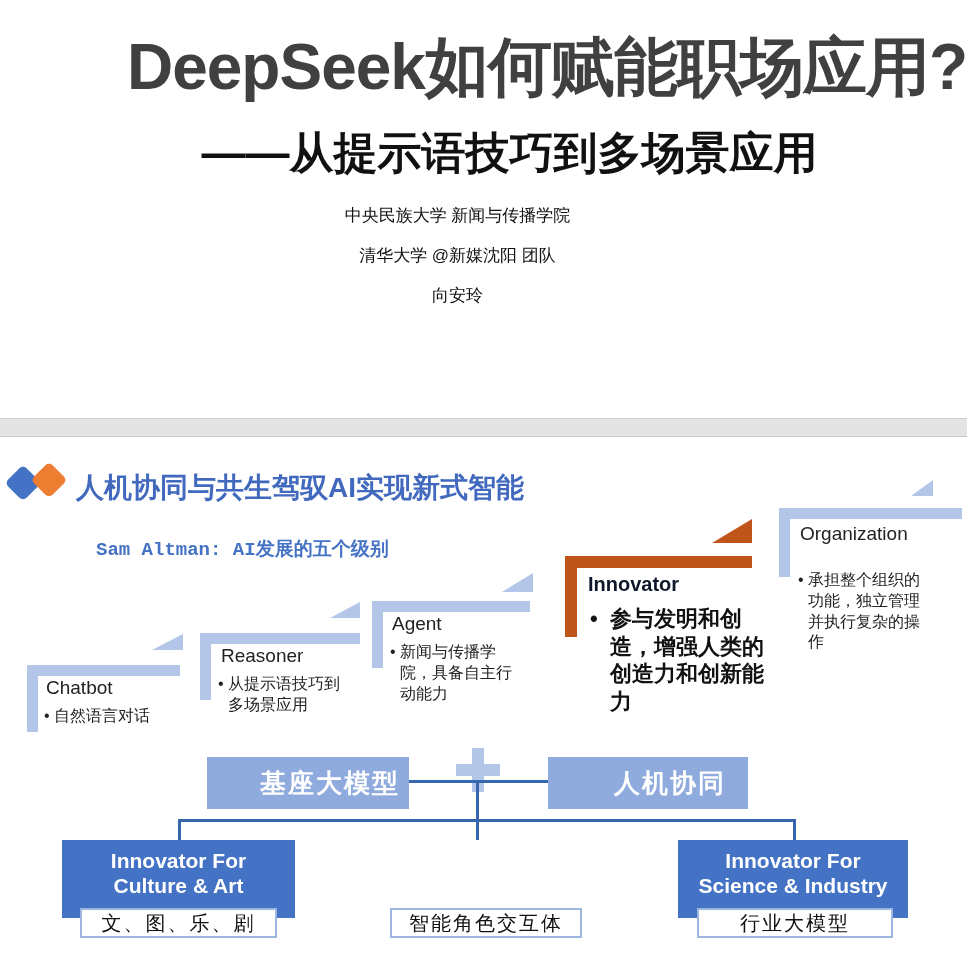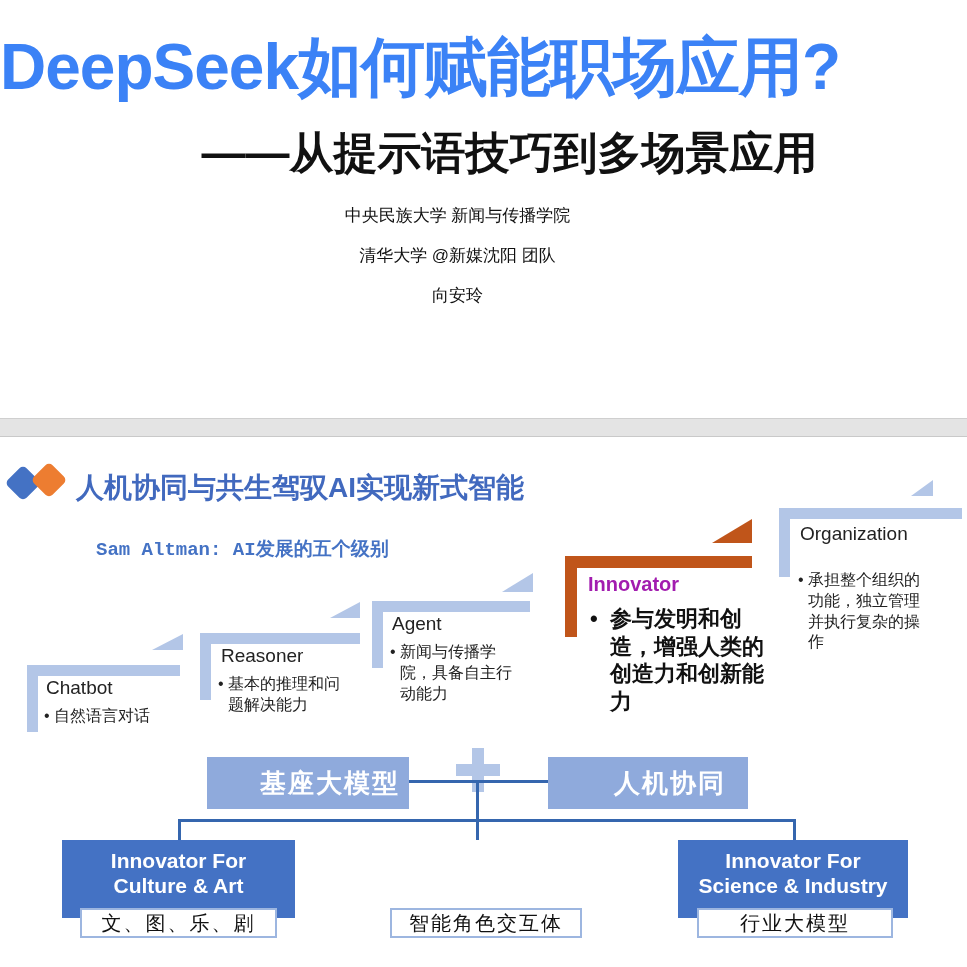--- a/index.html
+++ b/index.html
@@ -13,22 +13,22 @@
     --label-border:#9DB6E0;
     --ink:#1a1a1a;
   }
   *{margin:0;padding:0;box-sizing:border-box;}
   html,body{width:967px;height:967px;background:#fff;overflow:hidden;
     font-family:"Liberation Sans","DejaVu Sans",sans-serif;color:var(--ink);}
   .page{position:relative;width:967px;height:967px;background:#fff;}
 
   
   .slide1{position:absolute;left:0;top:0;width:967px;height:418px;background:#fff;}
-  .deck-title{position:absolute;left:0;top:24px;width:967px;text-align:left;
-    font-size:64px;font-weight:900;letter-spacing:-1px;color:#3b82f6;white-space:nowrap;}
+  .deck-title{position:absolute;left:0;top:24px;width:967px;text-align:right;
+    font-size:64px;font-weight:900;letter-spacing:-1px;color:#404040;white-space:nowrap;}
   .deck-subtitle{position:absolute;left:0;top:124px;width:967px;text-align:center;
     font-size:44px;font-weight:600;color:#111;white-space:nowrap;transform:translateX(26px);}
   .authors{position:absolute;left:0;top:196px;width:967px;text-align:center;
     transform:translateX(-26px);}
   .author-line{font-size:17px;line-height:40px;color:#111;}
 
   
   .divider{position:absolute;left:0;top:418px;width:967px;height:19px;
     background:var(--divider-gray);border-top:1px solid #cfcfcf;border-bottom:1px solid #c9c9c9;}
 
@@ -70,21 +70,21 @@
   .ag-bar{left:372px;top:164px;width:158px;height:11px;}
   .ag-vbar{left:372px;top:164px;width:11px;height:67px;}
   .ag-tri{left:502px;top:136px;width:31px;height:19px;}
   .ag-title{left:392px;top:176px;}
   .ag-desc{left:390px;top:205px;width:128px;}
 
   
   .in-bar{left:565px;top:119px;width:187px;height:12px;background:var(--orange);}
   .in-vbar{left:565px;top:119px;width:12px;height:81px;background:var(--orange);}
   .in-tri{left:712px;top:82px;width:40px;height:24px;background:var(--orange);}
-  .in-title{left:588px;top:136px;font-size:20px;font-weight:bold;color:#a21caf;}
+  .in-title{left:588px;top:136px;font-size:20px;font-weight:bold;color:#0f172a;}
   .in-desc{left:590px;top:168px;width:178px;font-size:22px;font-weight:bold;
     line-height:1.25;color:#111;padding-left:20px;}
 
   
   .og-bar{left:779px;top:71px;width:183px;height:11px;}
   .og-vbar{left:779px;top:71px;width:11px;height:69px;}
   .og-tri{left:911px;top:43px;width:22px;height:16px;}
   .og-title{left:800px;top:86px;}
   .og-desc{left:798px;top:133px;width:128px;}
 
@@ -148,21 +148,21 @@
     <span class="tri cb-tri"></span>
     <span class="bar cb-bar"></span>
     <span class="vbar cb-vbar"></span>
     <div class="step-title cb-title">Chatbot</div>
     <div class="step-desc cb-desc">自然语言对话</div>
 
     <span class="tri rs-tri"></span>
     <span class="bar rs-bar"></span>
     <span class="vbar rs-vbar"></span>
     <div class="step-title rs-title">Reasoner</div>
-    <div class="step-desc rs-desc">基本的推理和问题解决能力</div>
+    <div class="step-desc rs-desc">从提示语技巧到多场景应用</div>
 
     <span class="tri ag-tri"></span>
     <span class="bar ag-bar"></span>
     <span class="vbar ag-vbar"></span>
     <div class="step-title ag-title">Agent</div>
     <div class="step-desc ag-desc">新闻与传播学院，具备自主行动能力</div>
 
     <span class="tri in-tri"></span>
     <span class="bar in-bar"></span>
     <span class="vbar in-vbar"></span>

